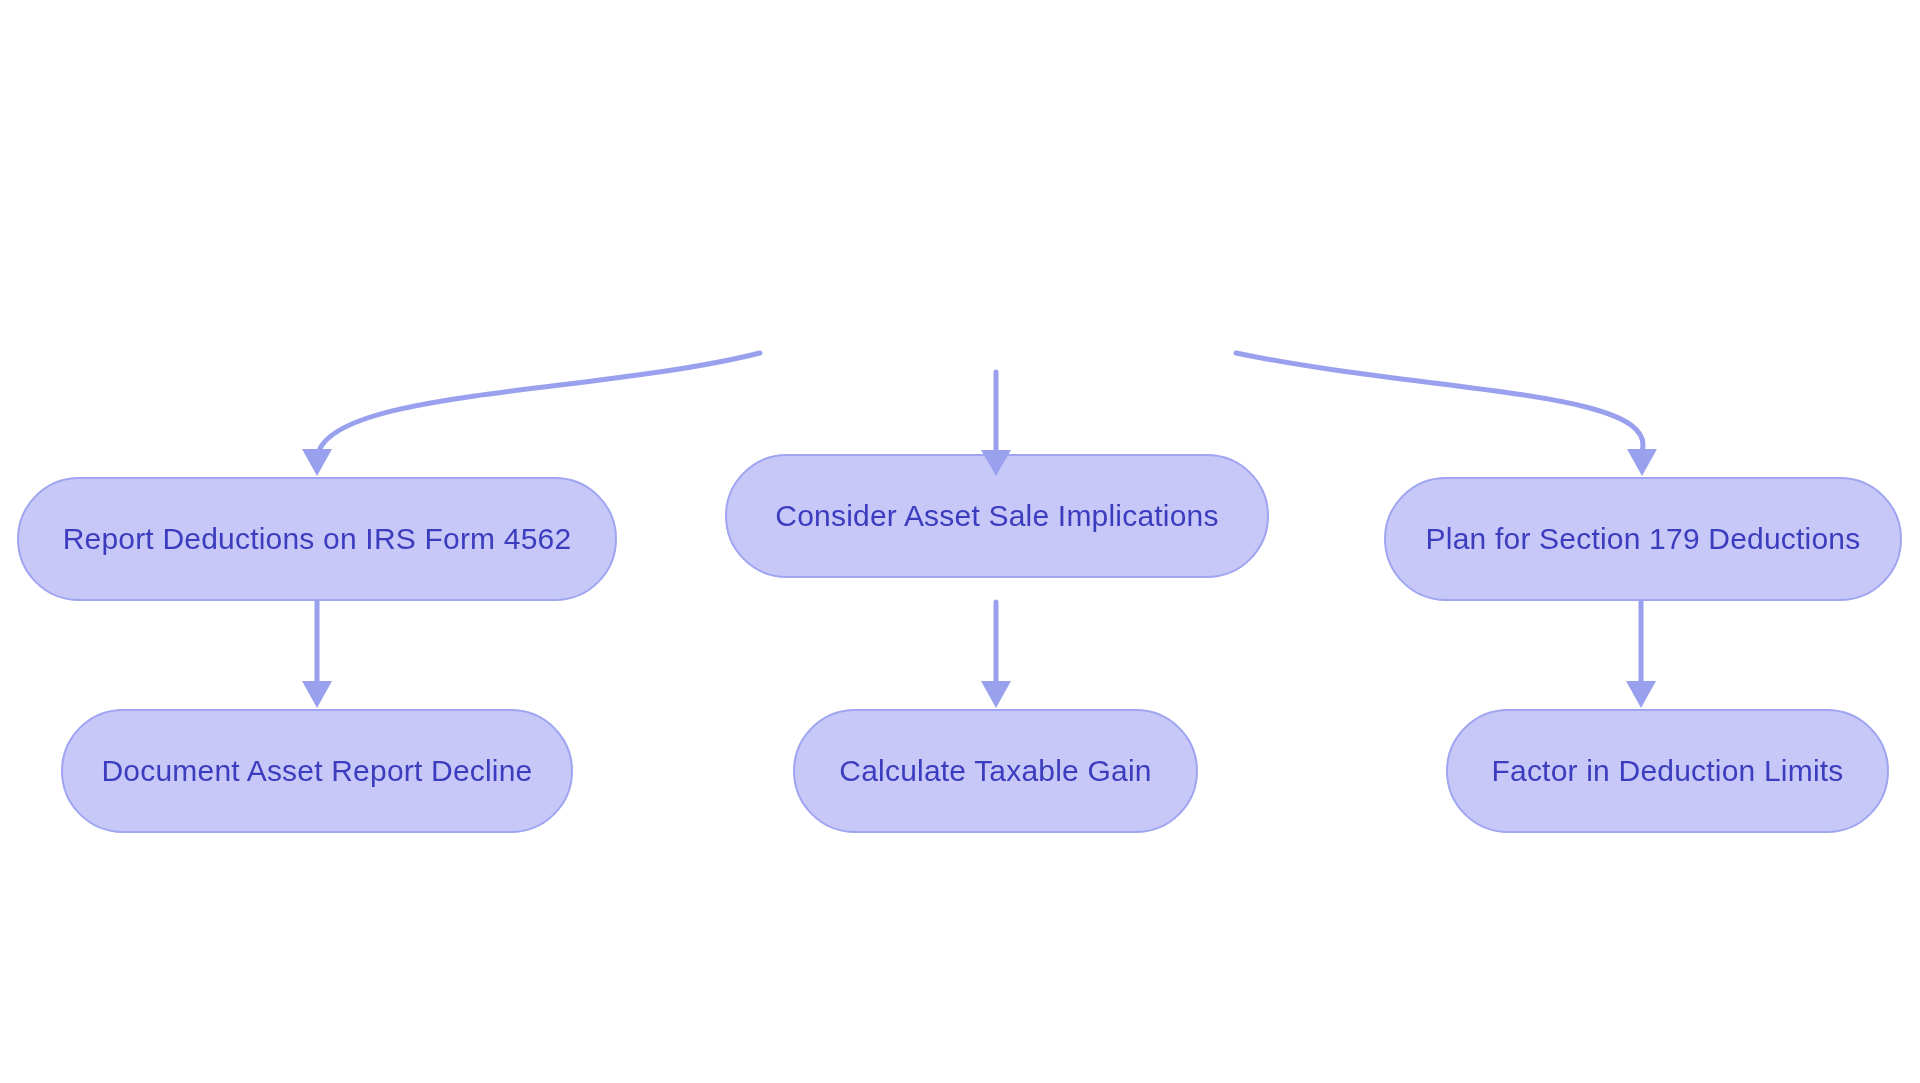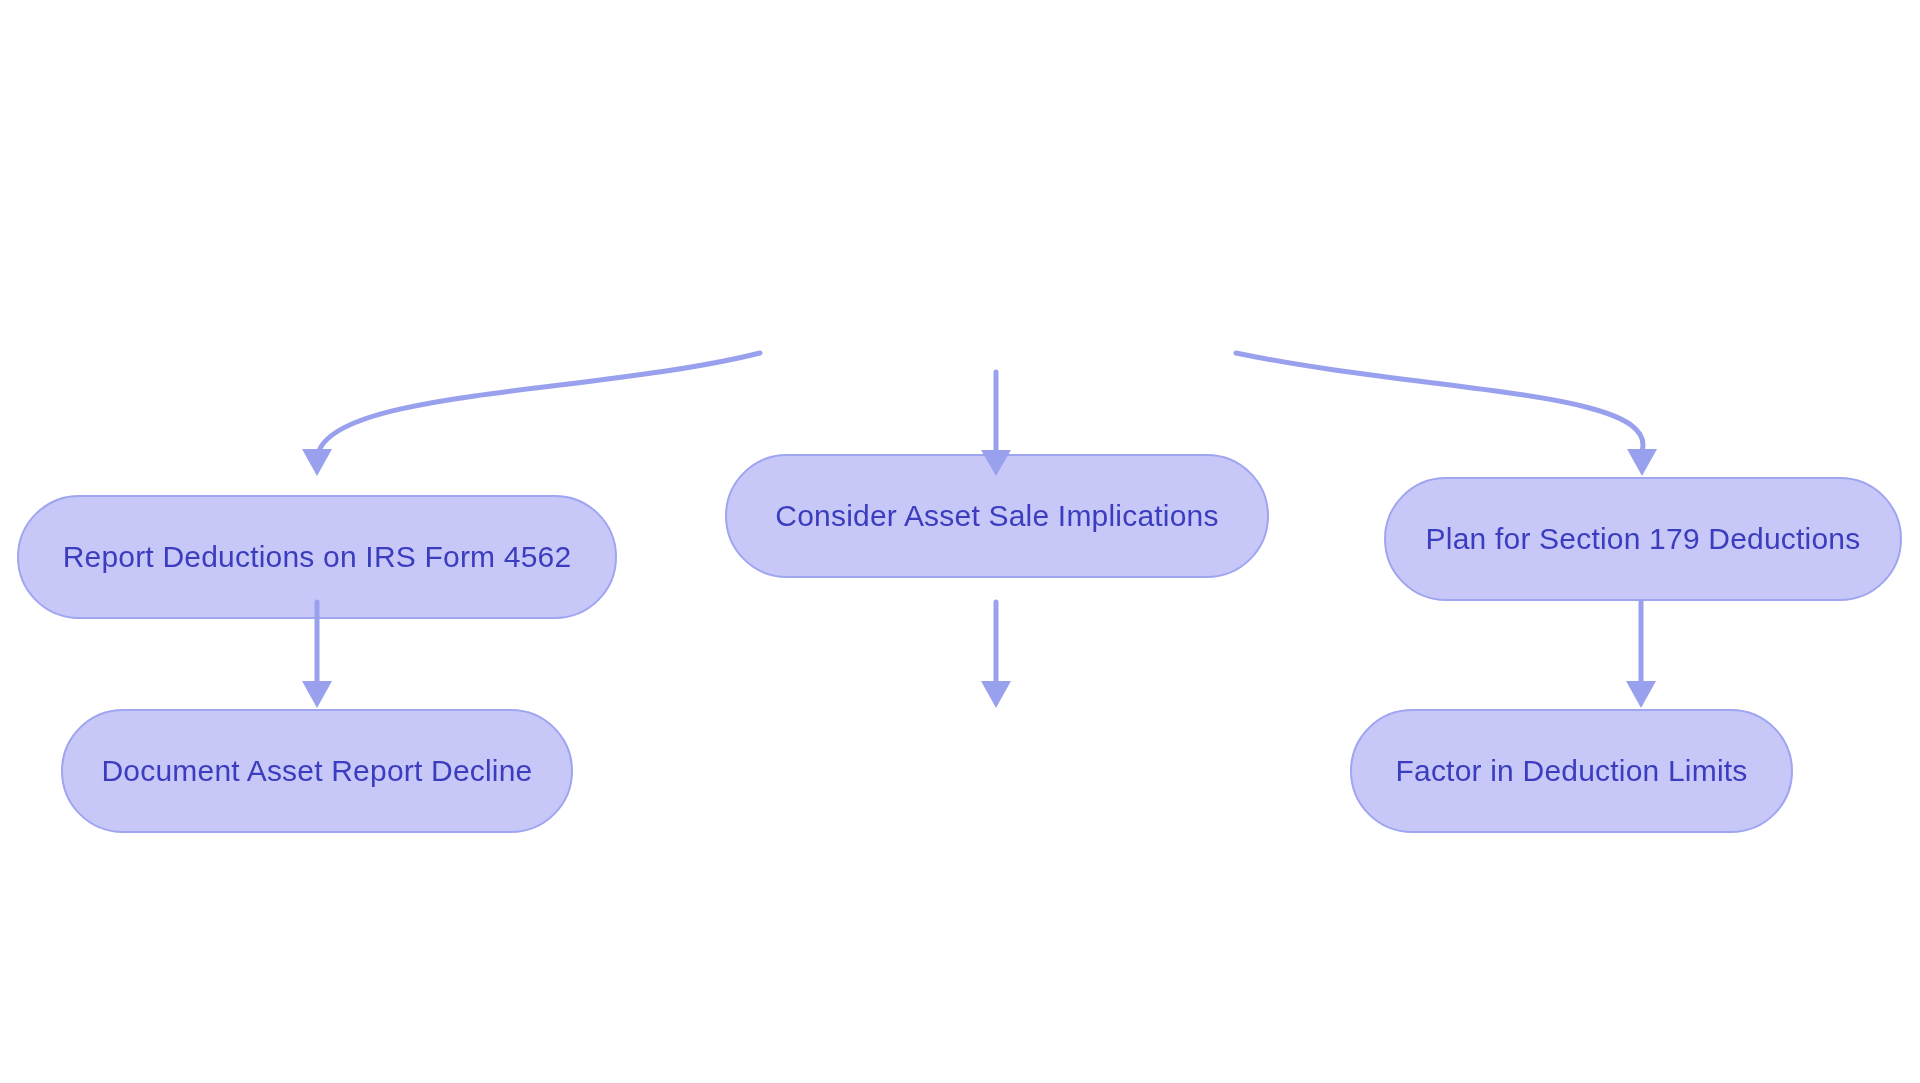--- a/index.html
+++ b/index.html
@@ -26,26 +26,26 @@
     align-items: center;
     justify-content: center;
     color: var(--node_text, #3b3cbe);
     font-size: 30px;
     font-weight: 500;
     letter-spacing: 0.2px;
     white-space: nowrap;
     text-align: center;
   }
   .n-root      { left: 755px;  top: 245px; width: 483px; height: 125px; }
-  .n-report    { left: 17px;   top: 477px; width: 600px; height: 124px; margin-top: 18px; }
+  .n-report    { left: 17px;   top: 477px; width: 600px; height: 124px; }
   .n-consider  { left: 725px;  top: 454px; width: 544px; height: 124px; }
   .n-plan      { left: 1384px; top: 477px; width: 518px; height: 124px; text-align: center; }
   .n-document  { left: 61px;   top: 709px; width: 512px; height: 124px; }
   .n-calculate { left: 793px;  top: 709px; width: 405px; height: 124px; }
-  .n-factor    { left: 1350px; top: 709px; width: 443px; height: 124px; }
+  .n-factor    { left: 1446px; top: 709px; width: 443px; height: 124px; }
   .edges {
     position: absolute;
     left: 0;
     top: 0;
     width: 1920px;
     height: 1083px;
     pointer-events: none;
     z-index: 5;
   }
   .edge-line {
@@ -90,18 +90,21 @@
   </div>
 
   <div class="node n-plan">
     <span>Plan for Section 179 Deductions</span>
   </div>
 
   <div class="node n-document">
     <span>Document Asset Report Decline</span>
   </div>
 
+  <div class="node n-calculate">
+    <span>Calculate Taxable Gain</span>
+  </div>
 
   <div class="node n-factor">
     <span>Factor in Deduction Limits</span>
   </div>
 
 </div>
 
 </body></html>

